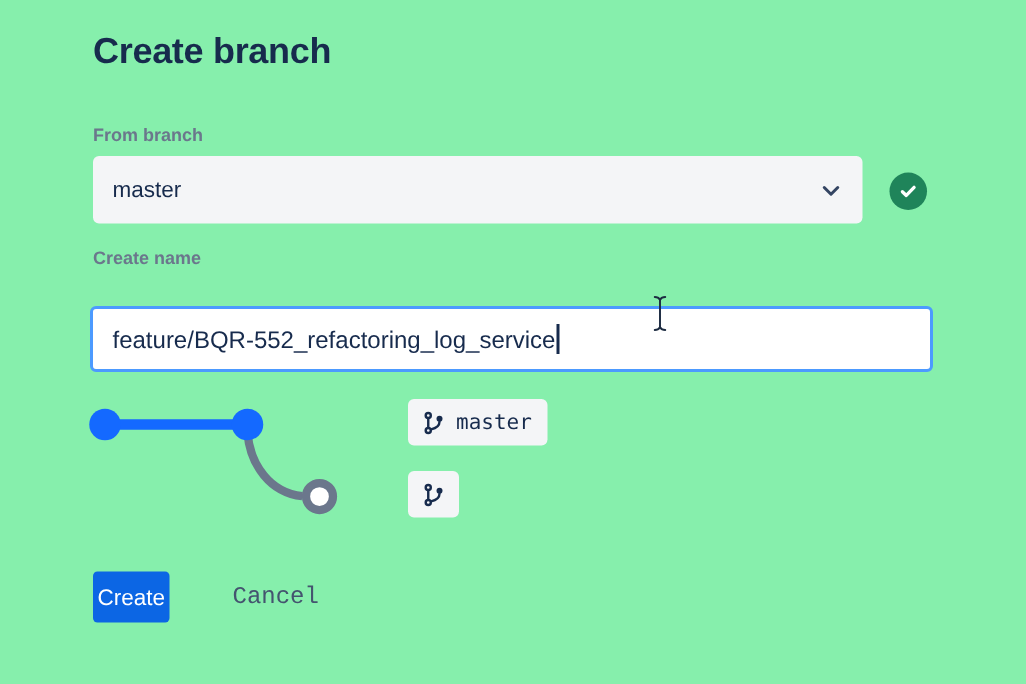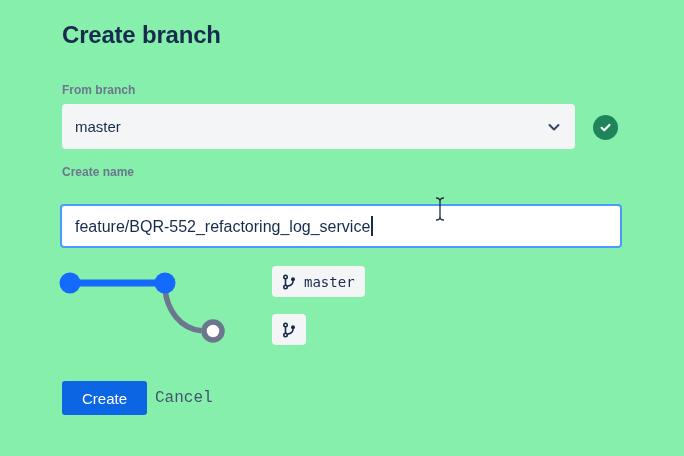--- a/index.html
+++ b/index.html
@@ -72,21 +72,21 @@
     background:var(--field-bg);border-radius:4px;
     font-family:"DejaVu Sans Mono","Liberation Mono",monospace;
     font-size:14px;color:var(--text-navy);white-space:nowrap;
   }
   .pill-master{top:266px;}
   .pill-feature{top:314px;}
   .branch-icon svg{display:block;}
   .branch-icon .bi-stroke{stroke:var(--text-navy);fill:none;}
   .branch-icon .bi-fill{fill:var(--text-navy);}
   .create-btn{
-    position:absolute;left:62px;top:381px;height:34px;padding:0 20px;
+    position:absolute;left:62px;top:381px;height:34px;padding:0 3px;
     background:var(--accent-blue);color:#ffffff;border:none;border-radius:3px;
     font-family:"Liberation Sans",sans-serif;font-size:15px;cursor:pointer;
   }
   .cancel-btn{
     position:absolute;left:155px;top:388px;height:20px;
     background:none;border:none;padding:0;
     font-family:Liberation Mono, monospace;font-size:16px;color:var(--cancel-gray);cursor:pointer;
   }
 </style>
 </head>

